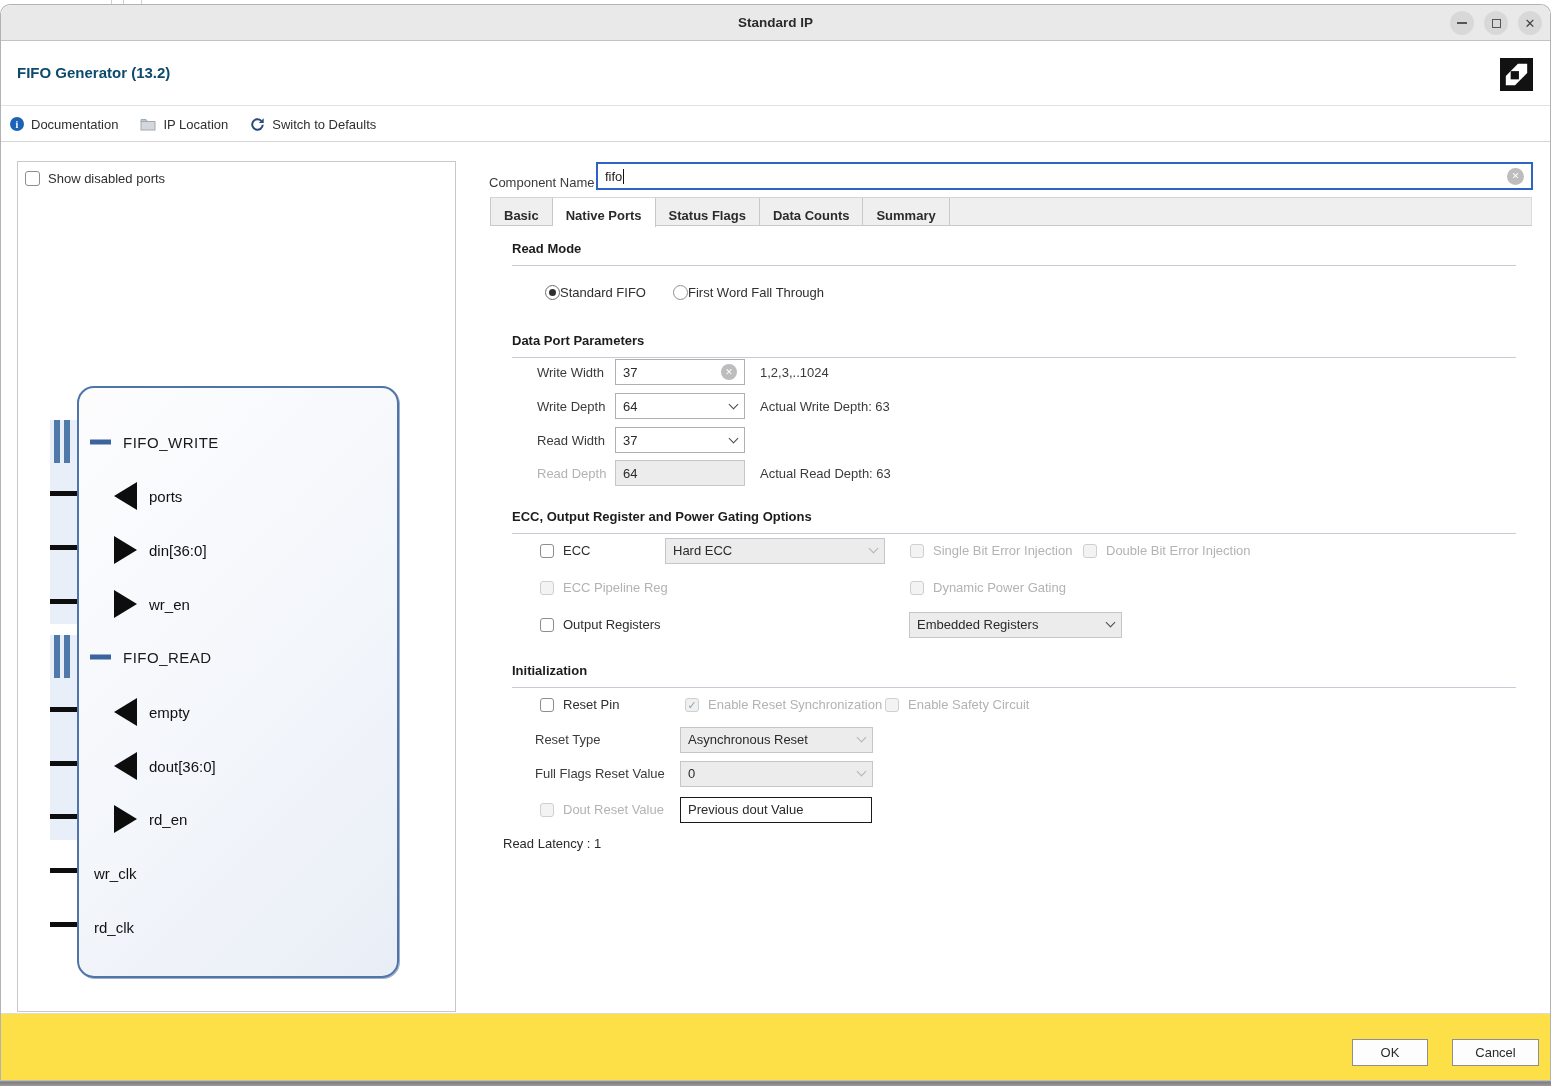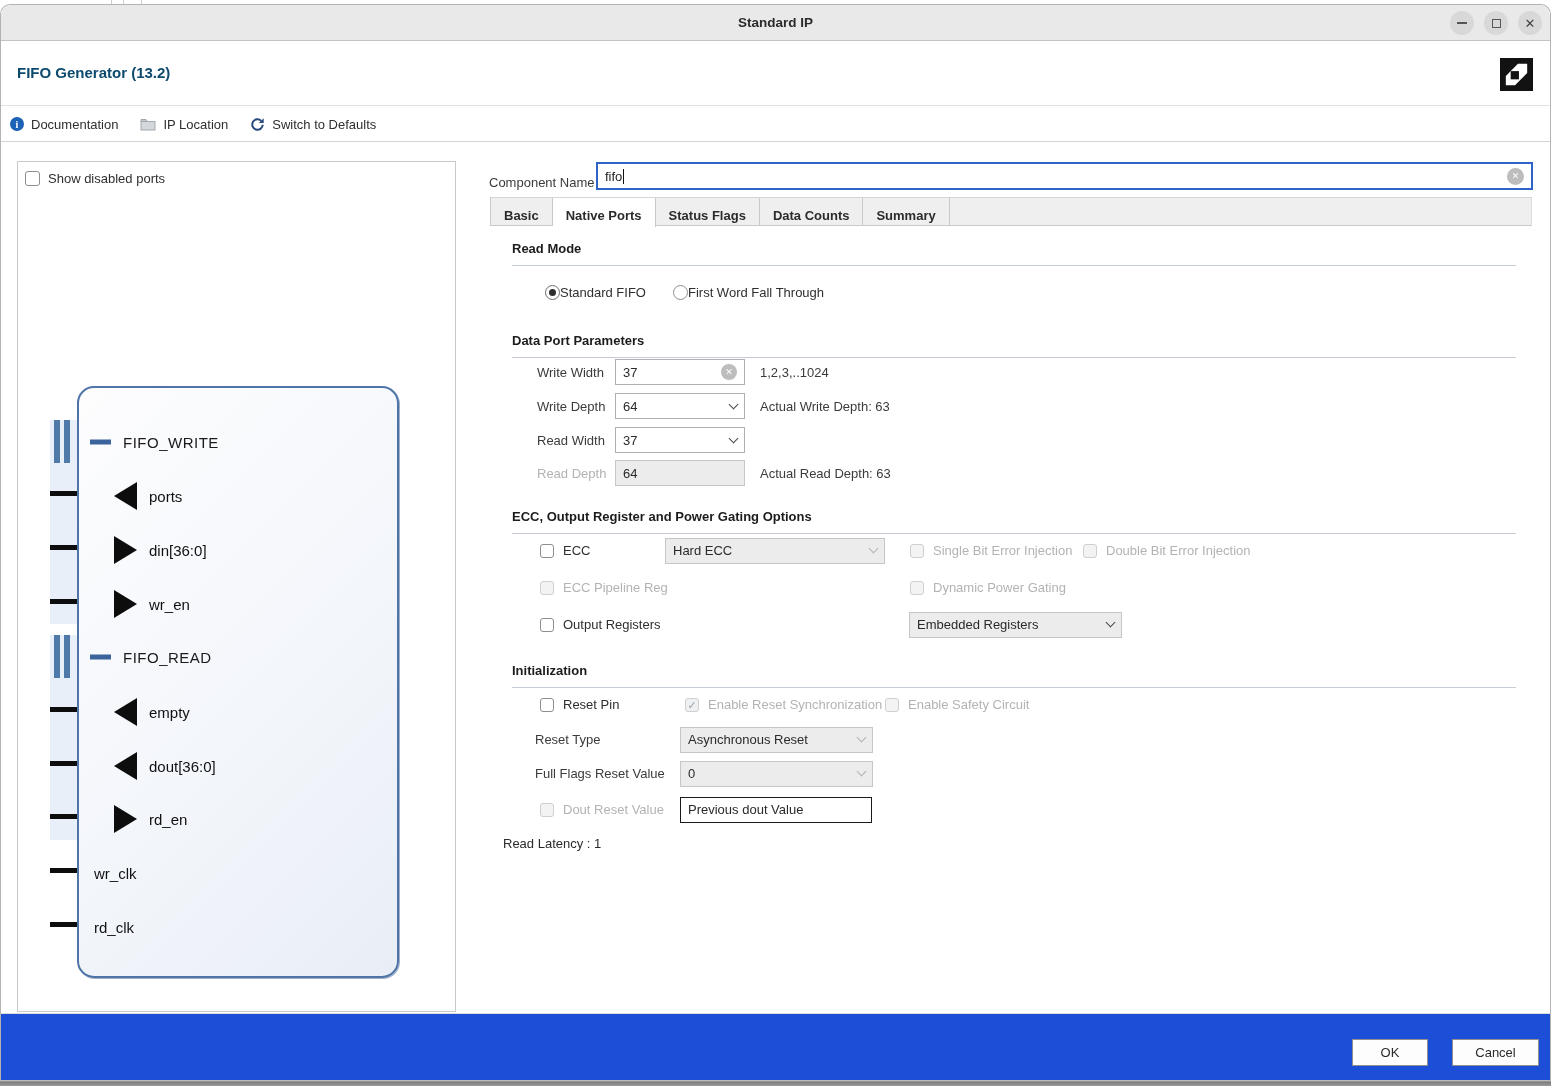--- a/index.html
+++ b/index.html
@@ -103,21 +103,21 @@
                 text-align:center; }
   .cb-lab { font-size:13px; color:#2f2f2f; margin-left:9px; }
   .cb-lab.dim { color:#b3b3b3; }
 
   .ecc-row { display:flex; align-items:center; height:27px; margin-top:9px; position:relative; }
   .abs { position:absolute; display:flex; align-items:center; }
 
   .read-latency { position:absolute; left:15px; top:675px; font-size:13px; color:#2a2a2a; }
 
   
-  .footer { position:absolute; left:0; right:0; top:1008px; bottom:0; background:#1d4ed8; border-top:1px solid #dcdcdc; }
+  .footer { position:absolute; left:0; right:0; top:1008px; bottom:0; background:#fde047; border-top:1px solid #dcdcdc; }
   .btn { position:absolute; top:25px; height:27px; background:#fdfdfd; border:1px solid #8f8f8f;
          font-size:13px; color:#2b2b2b; text-align:center; line-height:25px; cursor:default; }
   .btn.ok { left:1351px; width:76px; }
   .btn.cancel { left:1451px; width:87px; }
 
   .bottom-edge { position:absolute; left:0; right:0; bottom:0; height:6px;
                  background:linear-gradient(#cfcfcf 0%, #7d7d7d 35%, #9b9b9b 100%); }
 </style>
 </head>
 <body>

